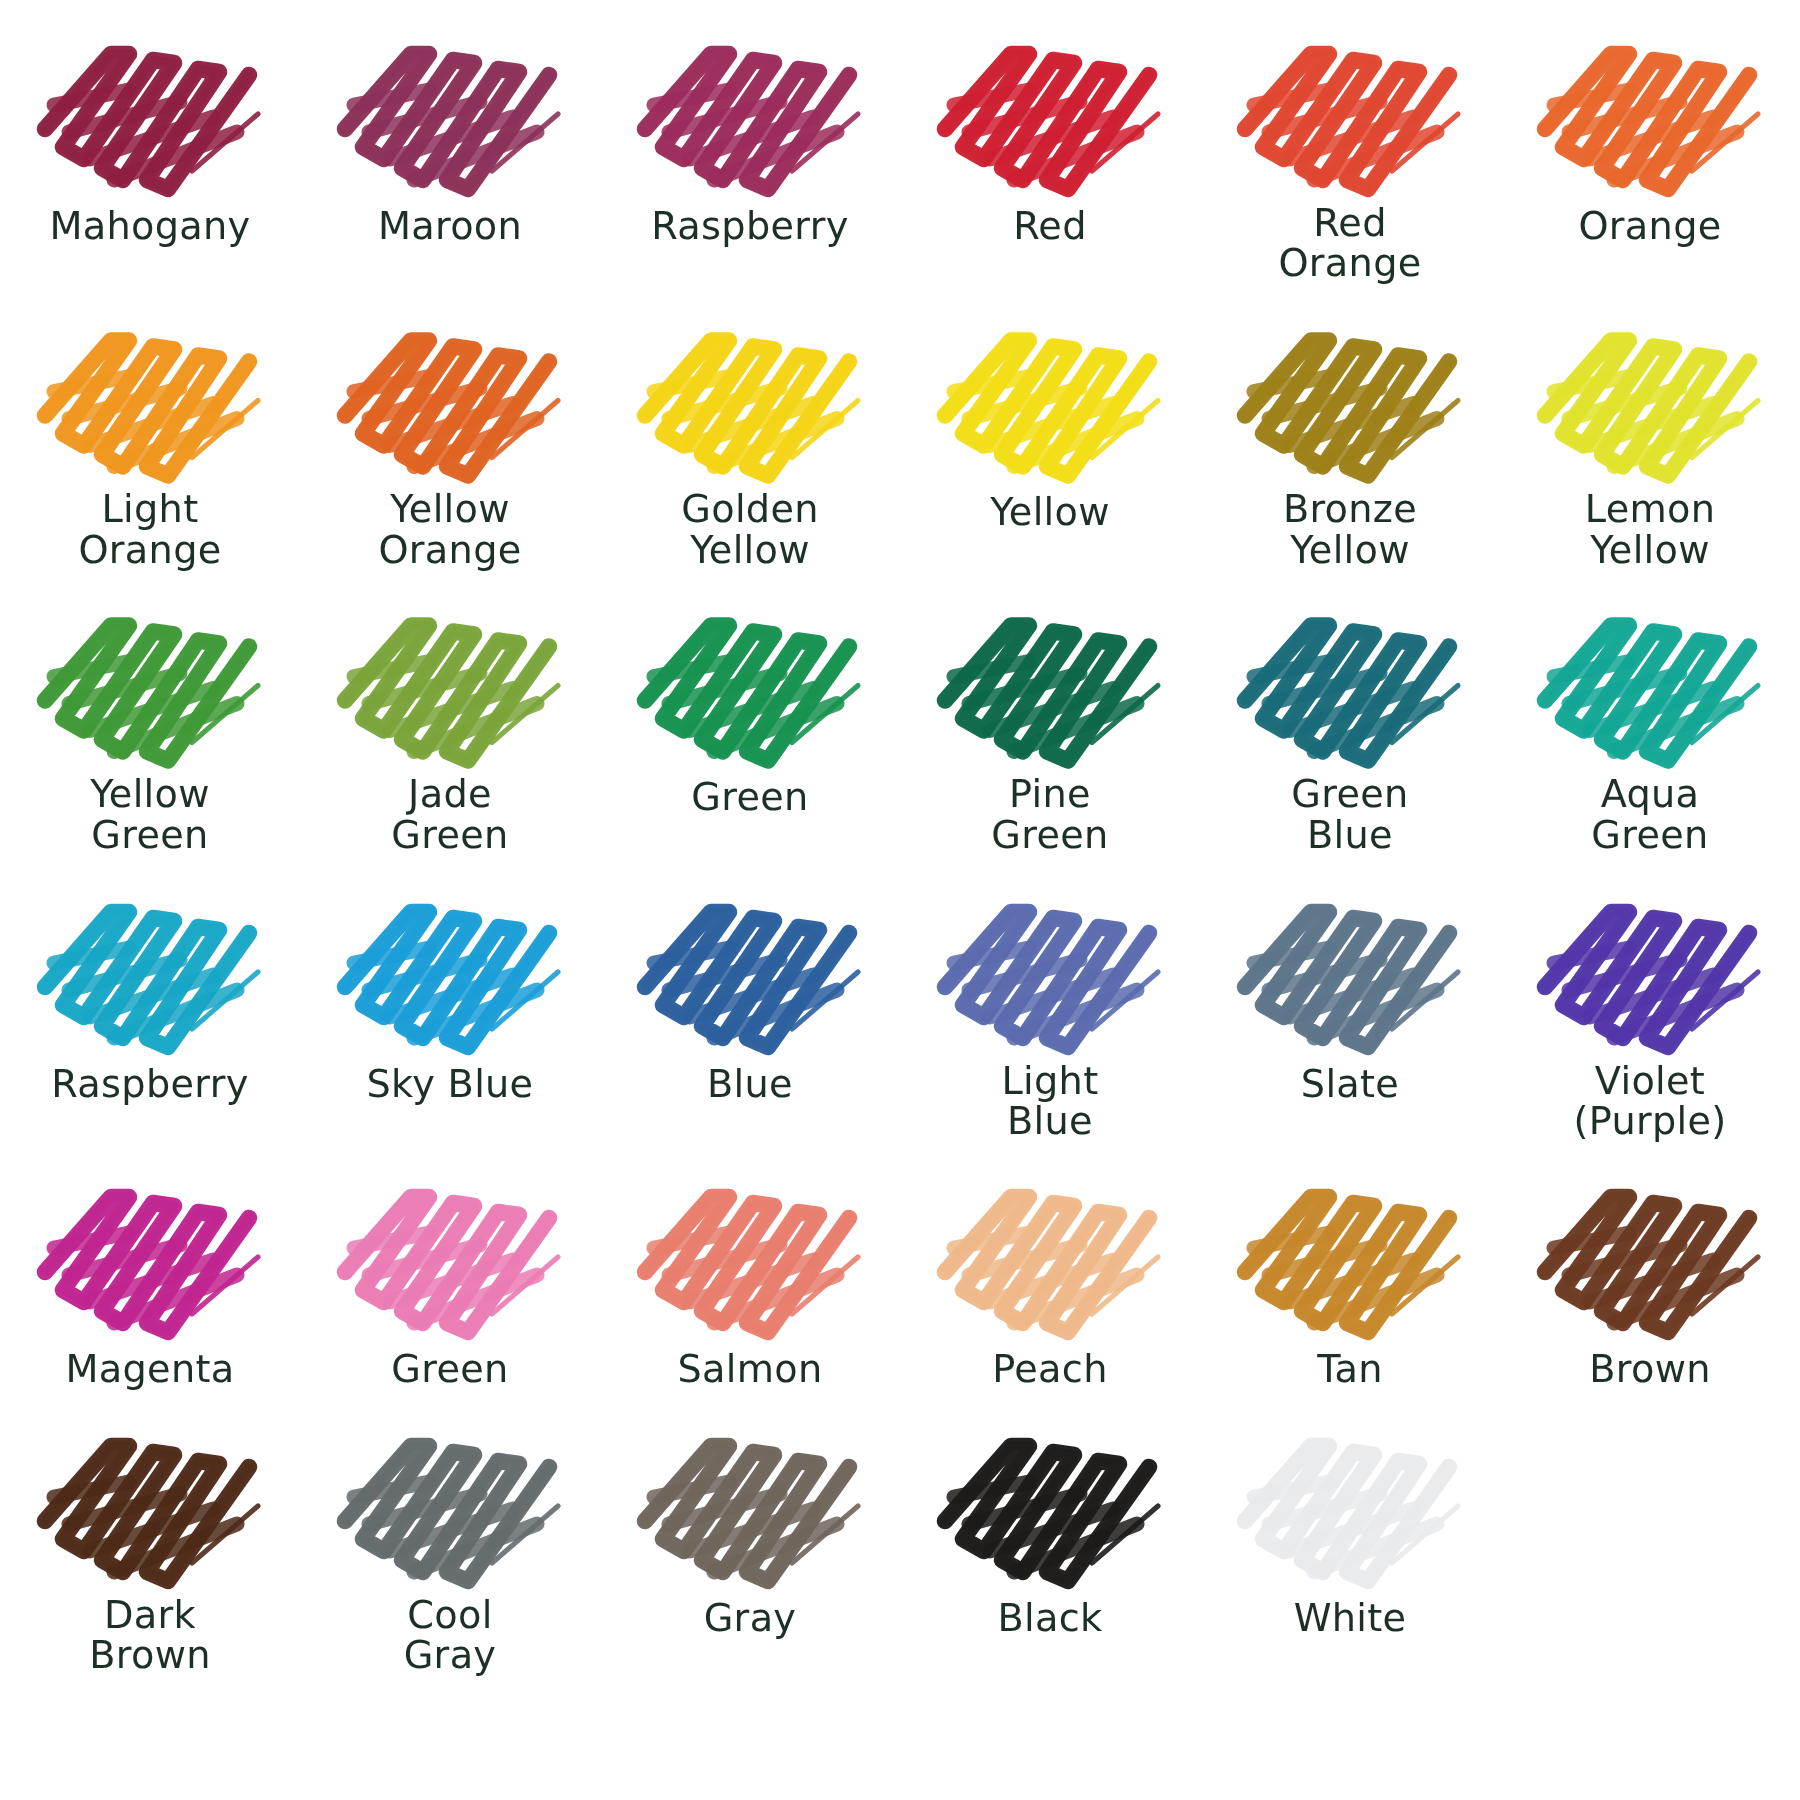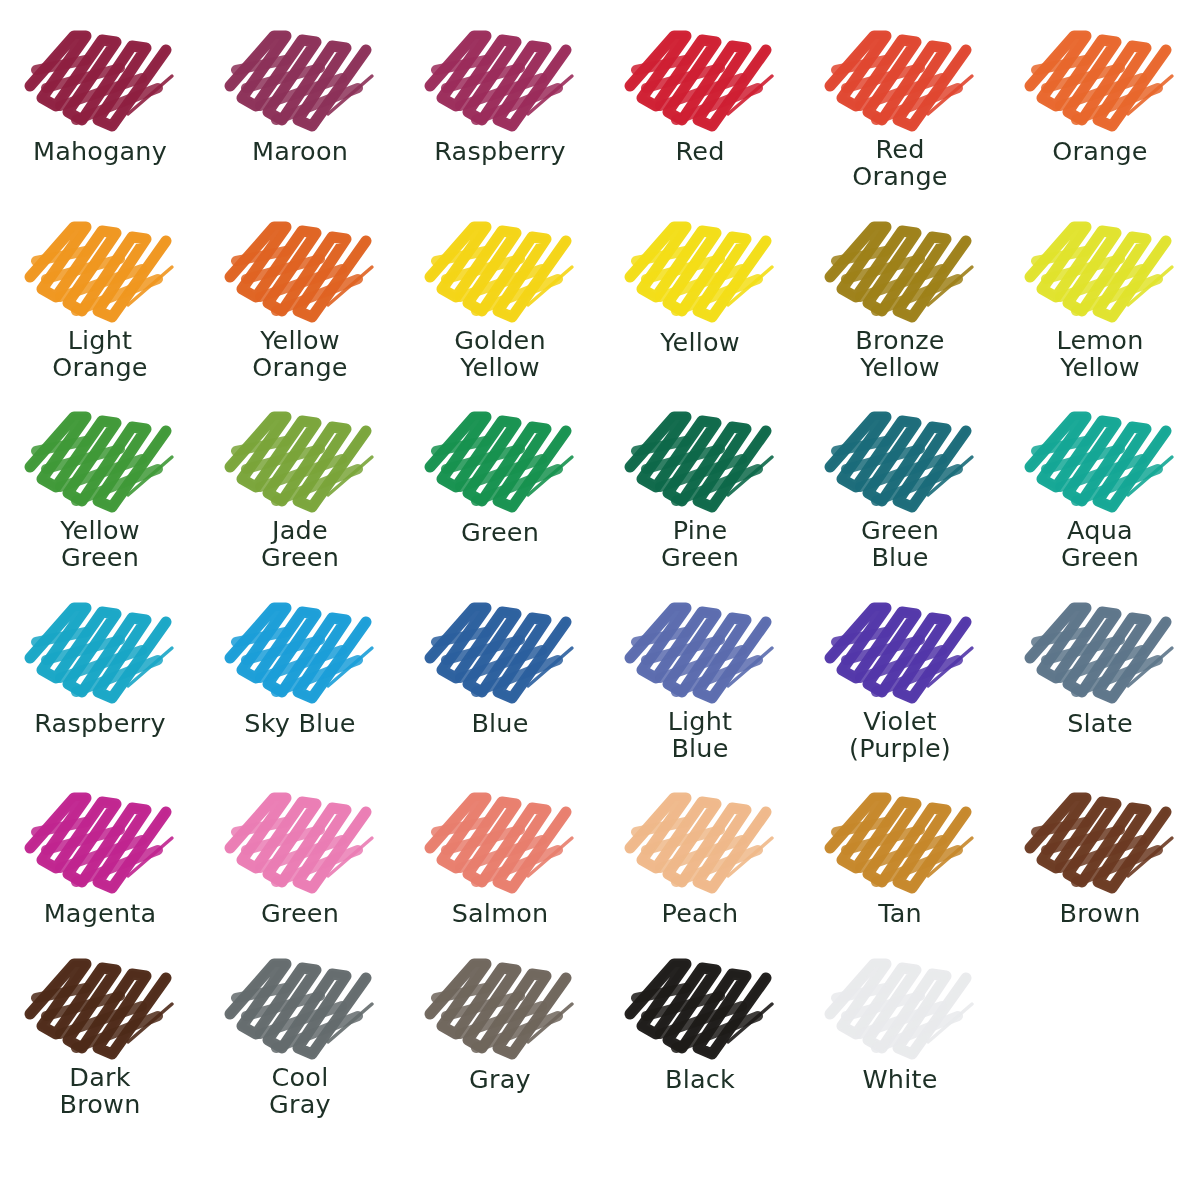--- a/index.html
+++ b/index.html
@@ -302,40 +302,40 @@
           <path d="M 20 56 L 70 46 M 30 74 L 104 54 M 44 92 L 126 64 M 60 106 L 142 74" stroke-width="10" opacity="0.85"></path>
           <path d="M 14 72 L 58 22 L 70 22 L 26 84 L 40 92 L 86 26 L 100 28 L 52 98 L 66 106 L 116 32 L 130 34 L 82 106 L 96 112 L 150 36" stroke-width="6" opacity="0.45"></path>
           <path d="M 112 100 L 156 62" stroke-width="3.4" opacity="0.9"></path>
         </g>
       </svg>
       <div class="label two-line">Light
 Blue</div>
     </div>
     <div class="cell">
       <svg class="swatch" viewBox="0 0 168 118" xmlns="http://www.w3.org/2000/svg" preserveAspectRatio="xMidYMid meet" aria-hidden="true">
+        <g fill="none" stroke="#5d7589" stroke-linecap="round" stroke-linejoin="round">
+          <path d="M 14 72 L 58 22 L 70 22 L 26 84 L 40 92 L 86 26 L 100 28 L 52 98 L 66 106 L 116 32 L 130 34 L 82 106 L 96 112 L 150 36" stroke-width="11" opacity="0.97"></path>
+          <path d="M 20 56 L 70 46 M 30 74 L 104 54 M 44 92 L 126 64 M 60 106 L 142 74" stroke-width="10" opacity="0.85"></path>
+          <path d="M 14 72 L 58 22 L 70 22 L 26 84 L 40 92 L 86 26 L 100 28 L 52 98 L 66 106 L 116 32 L 130 34 L 82 106 L 96 112 L 150 36" stroke-width="6" opacity="0.45"></path>
+          <path d="M 112 100 L 156 62" stroke-width="3.4" opacity="0.9"></path>
+        </g>
+      </svg>
+      <div class="label">Slate</div>
+    </div>
+    <div class="cell">
+      <svg class="swatch" viewBox="0 0 168 118" xmlns="http://www.w3.org/2000/svg" preserveAspectRatio="xMidYMid meet" aria-hidden="true">
         <g fill="none" stroke="#5236a8" stroke-linecap="round" stroke-linejoin="round">
           <path d="M 14 72 L 58 22 L 70 22 L 26 84 L 40 92 L 86 26 L 100 28 L 52 98 L 66 106 L 116 32 L 130 34 L 82 106 L 96 112 L 150 36" stroke-width="11" opacity="0.97"></path>
           <path d="M 20 56 L 70 46 M 30 74 L 104 54 M 44 92 L 126 64 M 60 106 L 142 74" stroke-width="10" opacity="0.85"></path>
           <path d="M 14 72 L 58 22 L 70 22 L 26 84 L 40 92 L 86 26 L 100 28 L 52 98 L 66 106 L 116 32 L 130 34 L 82 106 L 96 112 L 150 36" stroke-width="6" opacity="0.45"></path>
           <path d="M 112 100 L 156 62" stroke-width="3.4" opacity="0.9"></path>
         </g>
       </svg>
       <div class="label two-line">Violet
 (Purple)</div>
-    </div>
-    <div class="cell">
-      <svg class="swatch" viewBox="0 0 168 118" xmlns="http://www.w3.org/2000/svg" preserveAspectRatio="xMidYMid meet" aria-hidden="true">
-        <g fill="none" stroke="#5d7589" stroke-linecap="round" stroke-linejoin="round">
-          <path d="M 14 72 L 58 22 L 70 22 L 26 84 L 40 92 L 86 26 L 100 28 L 52 98 L 66 106 L 116 32 L 130 34 L 82 106 L 96 112 L 150 36" stroke-width="11" opacity="0.97"></path>
-          <path d="M 20 56 L 70 46 M 30 74 L 104 54 M 44 92 L 126 64 M 60 106 L 142 74" stroke-width="10" opacity="0.85"></path>
-          <path d="M 14 72 L 58 22 L 70 22 L 26 84 L 40 92 L 86 26 L 100 28 L 52 98 L 66 106 L 116 32 L 130 34 L 82 106 L 96 112 L 150 36" stroke-width="6" opacity="0.45"></path>
-          <path d="M 112 100 L 156 62" stroke-width="3.4" opacity="0.9"></path>
-        </g>
-      </svg>
-      <div class="label">Slate</div>
     </div>
     <div class="cell">
       <svg class="swatch" viewBox="0 0 168 118" xmlns="http://www.w3.org/2000/svg" preserveAspectRatio="xMidYMid meet" aria-hidden="true">
         <g fill="none" stroke="#c0248f" stroke-linecap="round" stroke-linejoin="round">
           <path d="M 14 72 L 58 22 L 70 22 L 26 84 L 40 92 L 86 26 L 100 28 L 52 98 L 66 106 L 116 32 L 130 34 L 82 106 L 96 112 L 150 36" stroke-width="11" opacity="0.97"></path>
           <path d="M 20 56 L 70 46 M 30 74 L 104 54 M 44 92 L 126 64 M 60 106 L 142 74" stroke-width="10" opacity="0.85"></path>
           <path d="M 14 72 L 58 22 L 70 22 L 26 84 L 40 92 L 86 26 L 100 28 L 52 98 L 66 106 L 116 32 L 130 34 L 82 106 L 96 112 L 150 36" stroke-width="6" opacity="0.45"></path>
           <path d="M 112 100 L 156 62" stroke-width="3.4" opacity="0.9"></path>
         </g>
       </svg>

